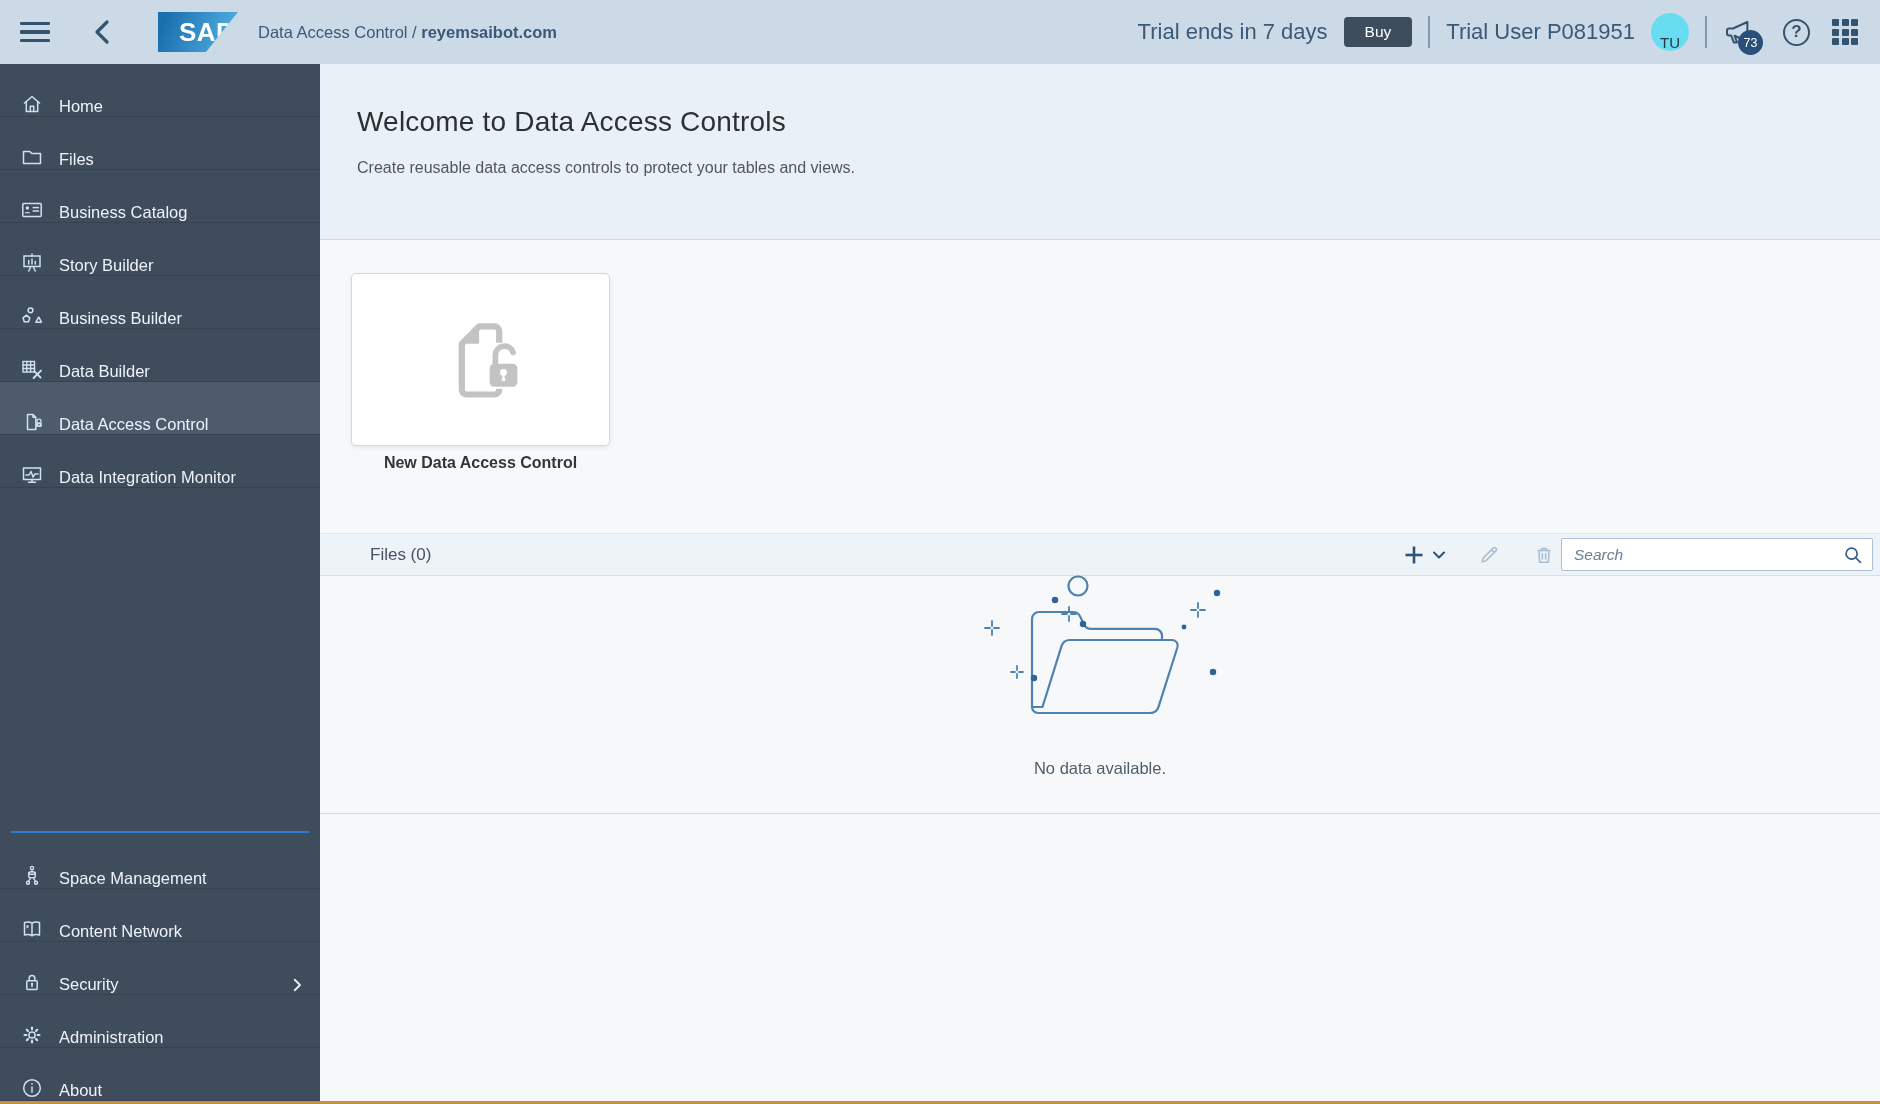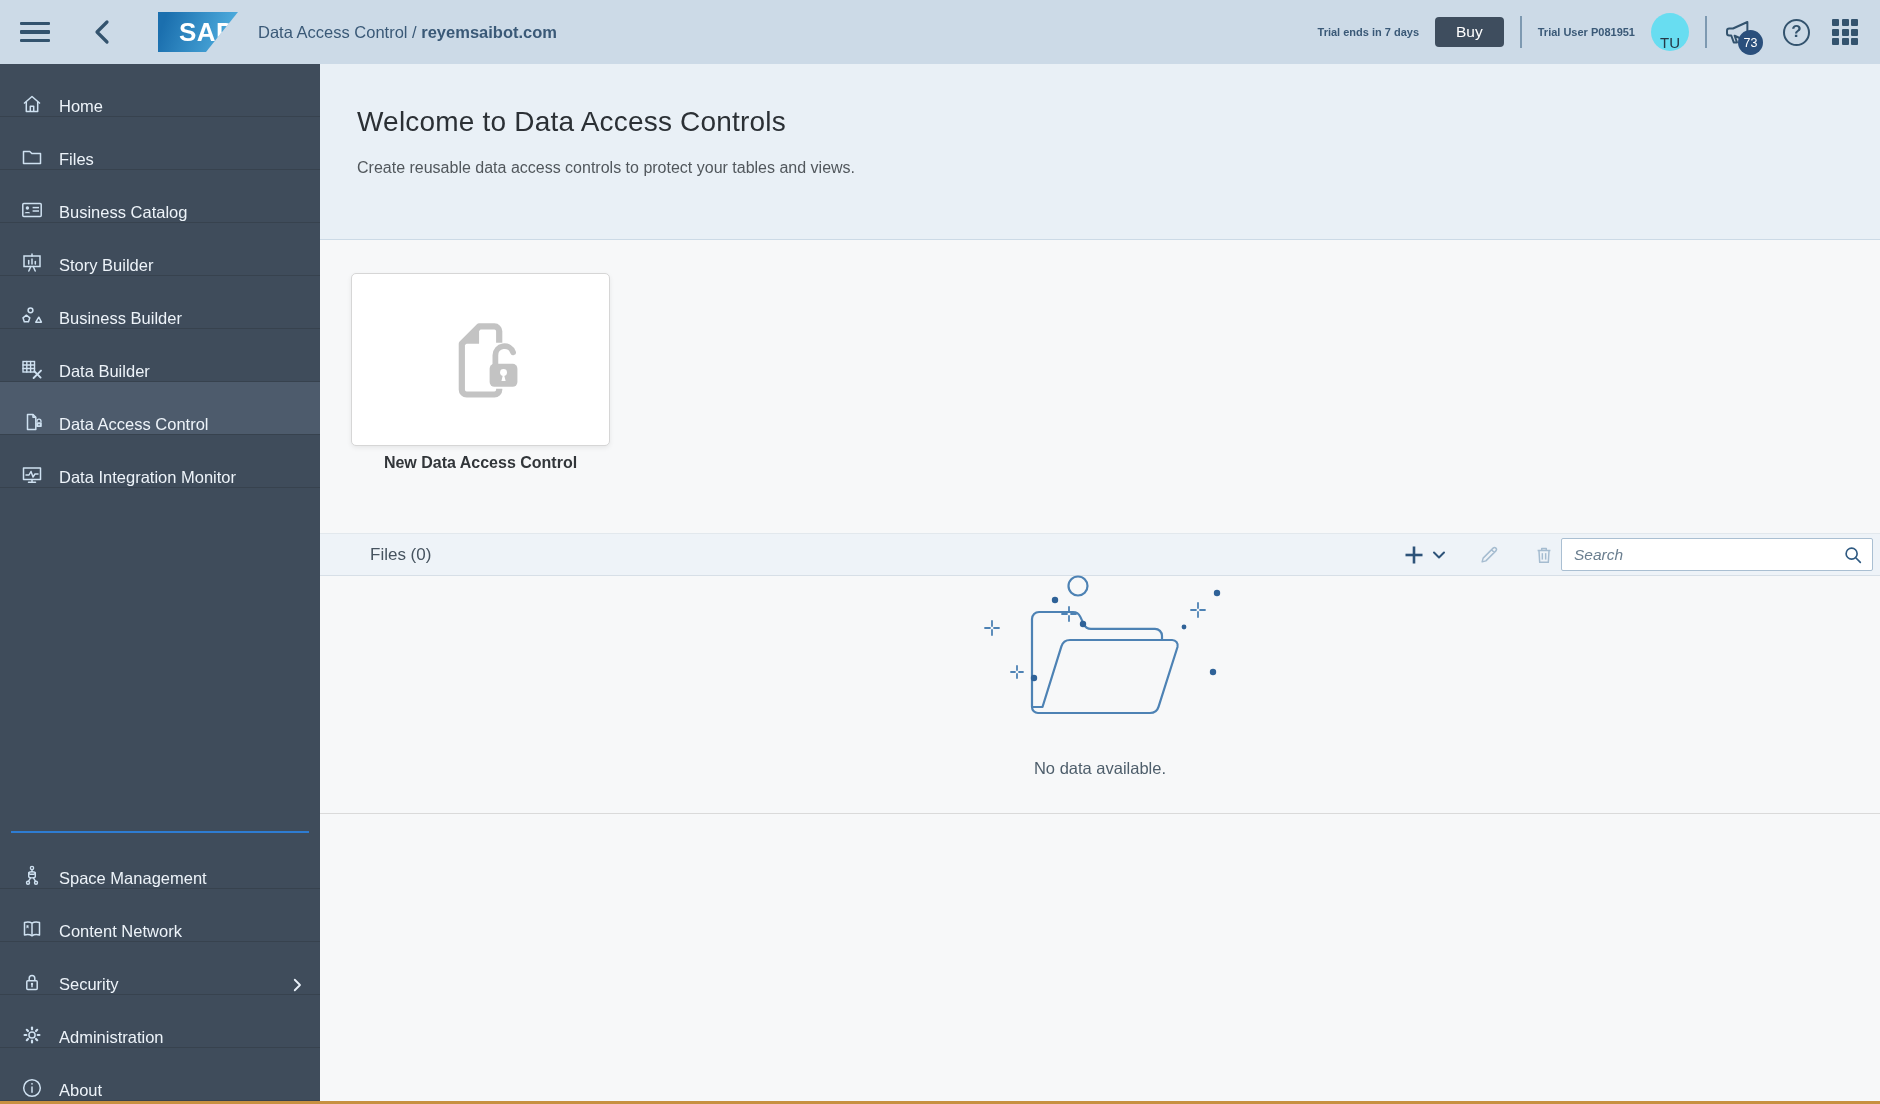--- a/index.html
+++ b/index.html
@@ -20,21 +20,21 @@
   .sap-logo {
     margin-left:46px; width:80px; height:40px;
     background:linear-gradient(110deg,#1b6fae 10%,#53b2e2 95%);
     clip-path:polygon(0 0,100% 0,60% 100%,0 100%);
     display:flex; align-items:center;
   }
   .sap-logo span { color:#fff; font-size:26px; font-weight:bold; padding-left:21px; letter-spacing:.5px; }
   .breadcrumb { margin-left:20px; font-size:16.5px; color:#3a5977; }
   .breadcrumb b { font-weight:bold; }
   .header-right { margin-left:auto; display:flex; align-items:center; gap:16px; padding-right:22px; }
-  .trial-text, .user-text { font-size:11px; color:#3a5977;font-weight:bold; }
+  .trial-text, .user-text { font-size:22px; color:#3a5977; }
   .buy-btn {
     background:#3e4d5e; color:#fff; font-size:15.5px; border:none; border-radius:4px;
     padding:6px 21px; cursor:pointer; font-family:inherit;
   }
   .v-sep { width:2px; height:32px; background:#7d99b1; }
   .avatar {
     width:38px; height:38px; border-radius:50%; background:#68ddf1;
     display:flex; align-items:flex-end; justify-content:center;
     font-size:15px; color:#253847; cursor:pointer;
   }

